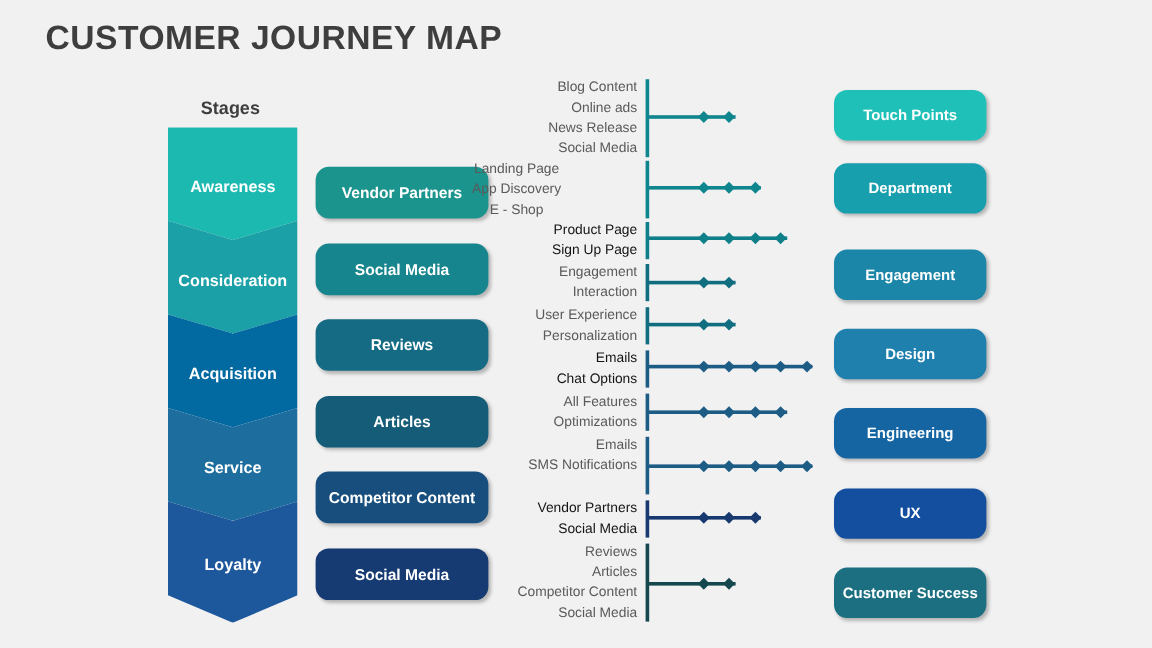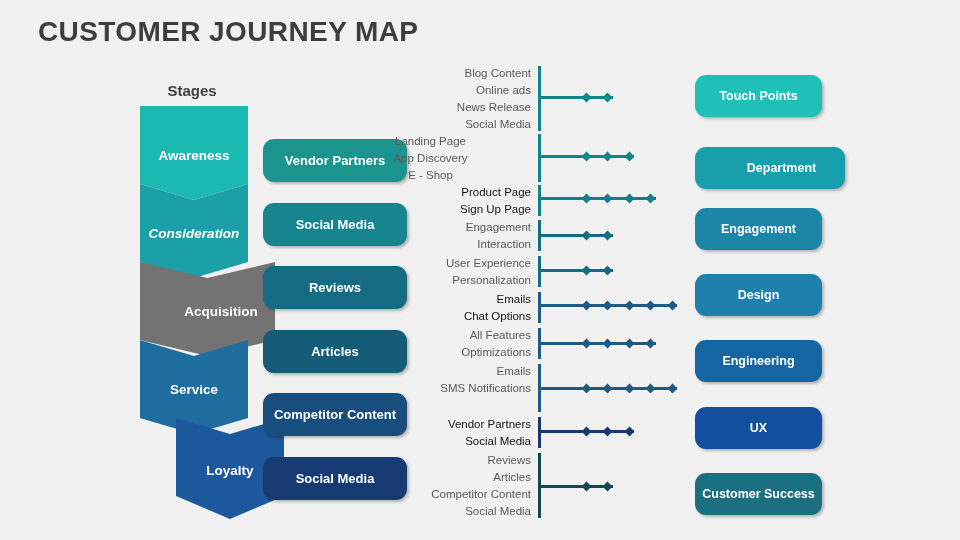--- a/index.html
+++ b/index.html
@@ -54,30 +54,30 @@
 <body>
 
 <div class="slide">
   <h1 class="page-title">CUSTOMER JOURNEY MAP</h1>
   <div class="stages-header">Stages</div>
 
   <div class="stage-stack" id="stageStack">
       <div class="stage-seg" style="top: 0px; height: 94px; background: rgb(28, 185, 176); clip-path: polygon(0px 0px, 100% 0px, 100% 78px, 50% 94px, 0px 78px);">
         <span>Awareness</span>
       </div>
-      <div class="stage-seg" style="top: 78px; height: 94px; background: rgb(26, 160, 166); clip-path: polygon(0px 0px, 50% 16px, 100% 0px, 100% 78px, 50% 94px, 0px 78px); font-style: italic;">
+      <div class="stage-seg" style="top: 78px; height: 94px; background: rgb(26, 160, 166); clip-path: polygon(0px 0px, 50% 16px, 100% 0px, 100% 78px, 50% 94px, 0px 78px);">
         <span>Consideration</span>
       </div>
-      <div class="stage-seg" style="top: 156px; height: 94px; background: #737373; clip-path: polygon(0px 0px, 50% 16px, 100% 0px, 100% 78px, 50% 94px, 0px 78px); padding-left: 27px;">
+      <div class="stage-seg" style="top: 156px; height: 94px; background: #0369a1; clip-path: polygon(0px 0px, 50% 16px, 100% 0px, 100% 78px, 50% 94px, 0px 78px);">
         <span>Acquisition</span>
       </div>
       <div class="stage-seg" style="top: 234px; height: 94px; background: rgb(29, 110, 159); clip-path: polygon(0px 0px, 50% 16px, 100% 0px, 100% 78px, 50% 94px, 0px 78px);">
         <span>Service</span>
       </div>
-      <div class="stage-seg" style="top: 312px; height: 101px; background: rgb(29, 87, 156); clip-path: polygon(0px 0px, 50% 16px, 100% 0px, 100% 78px, 50% 101px, 0px 78px); margin-left: 36px;">
+      <div class="stage-seg" style="top: 312px; height: 101px; background: rgb(29, 87, 156); clip-path: polygon(0px 0px, 50% 16px, 100% 0px, 100% 78px, 50% 101px, 0px 78px);">
         <span>Loyalty</span>
       </div>
     </div>
   <div id="channelButtons">
       <div class="pill mid" style="top: 139px; background: rgb(26, 148, 140);">
         <span>Vendor Partners</span>
       </div>
       <div class="pill mid" style="top: 202.6px; background: rgb(22, 133, 141);">
         <span>Social Media</span>
       </div>
@@ -210,21 +210,21 @@
         <div class="tp-vline" style="top: 453px; height: 65px; background: rgb(21, 72, 78);"></div>
         <div class="tp-hline" style="top: 485px; width: 72.5px; background: rgb(21, 72, 78);"></div>
         <div class="tp-dm" style="left: 582.5px; top: 482.5px; background: rgb(21, 72, 78);"></div>
         <div class="tp-dm" style="left: 604px; top: 482.5px; background: rgb(21, 72, 78);"></div>
       </div>
     </div>
   <div id="categoryButtons">
       <div class="pill right" style="top: 75px; background: rgb(30, 192, 183);">
         <span>Touch Points</span>
       </div>
-      <div class="pill right" style="top: 147px; background: rgb(24, 159, 174); padding-left: 23px;">
+      <div class="pill right" style="top: 136px; background: rgb(24, 159, 174);">
         <span>Department</span>
       </div>
       <div class="pill right" style="top: 207.6px; background: rgb(28, 134, 168);">
         <span>Engagement</span>
       </div>
       <div class="pill right" style="top: 273.9px; background: rgb(31, 127, 173); text-align: right;">
         <span>Design</span>
       </div>
       <div class="pill right" style="top: 340.2px; background: rgb(21, 101, 163);">
         <span>Engineering</span>

